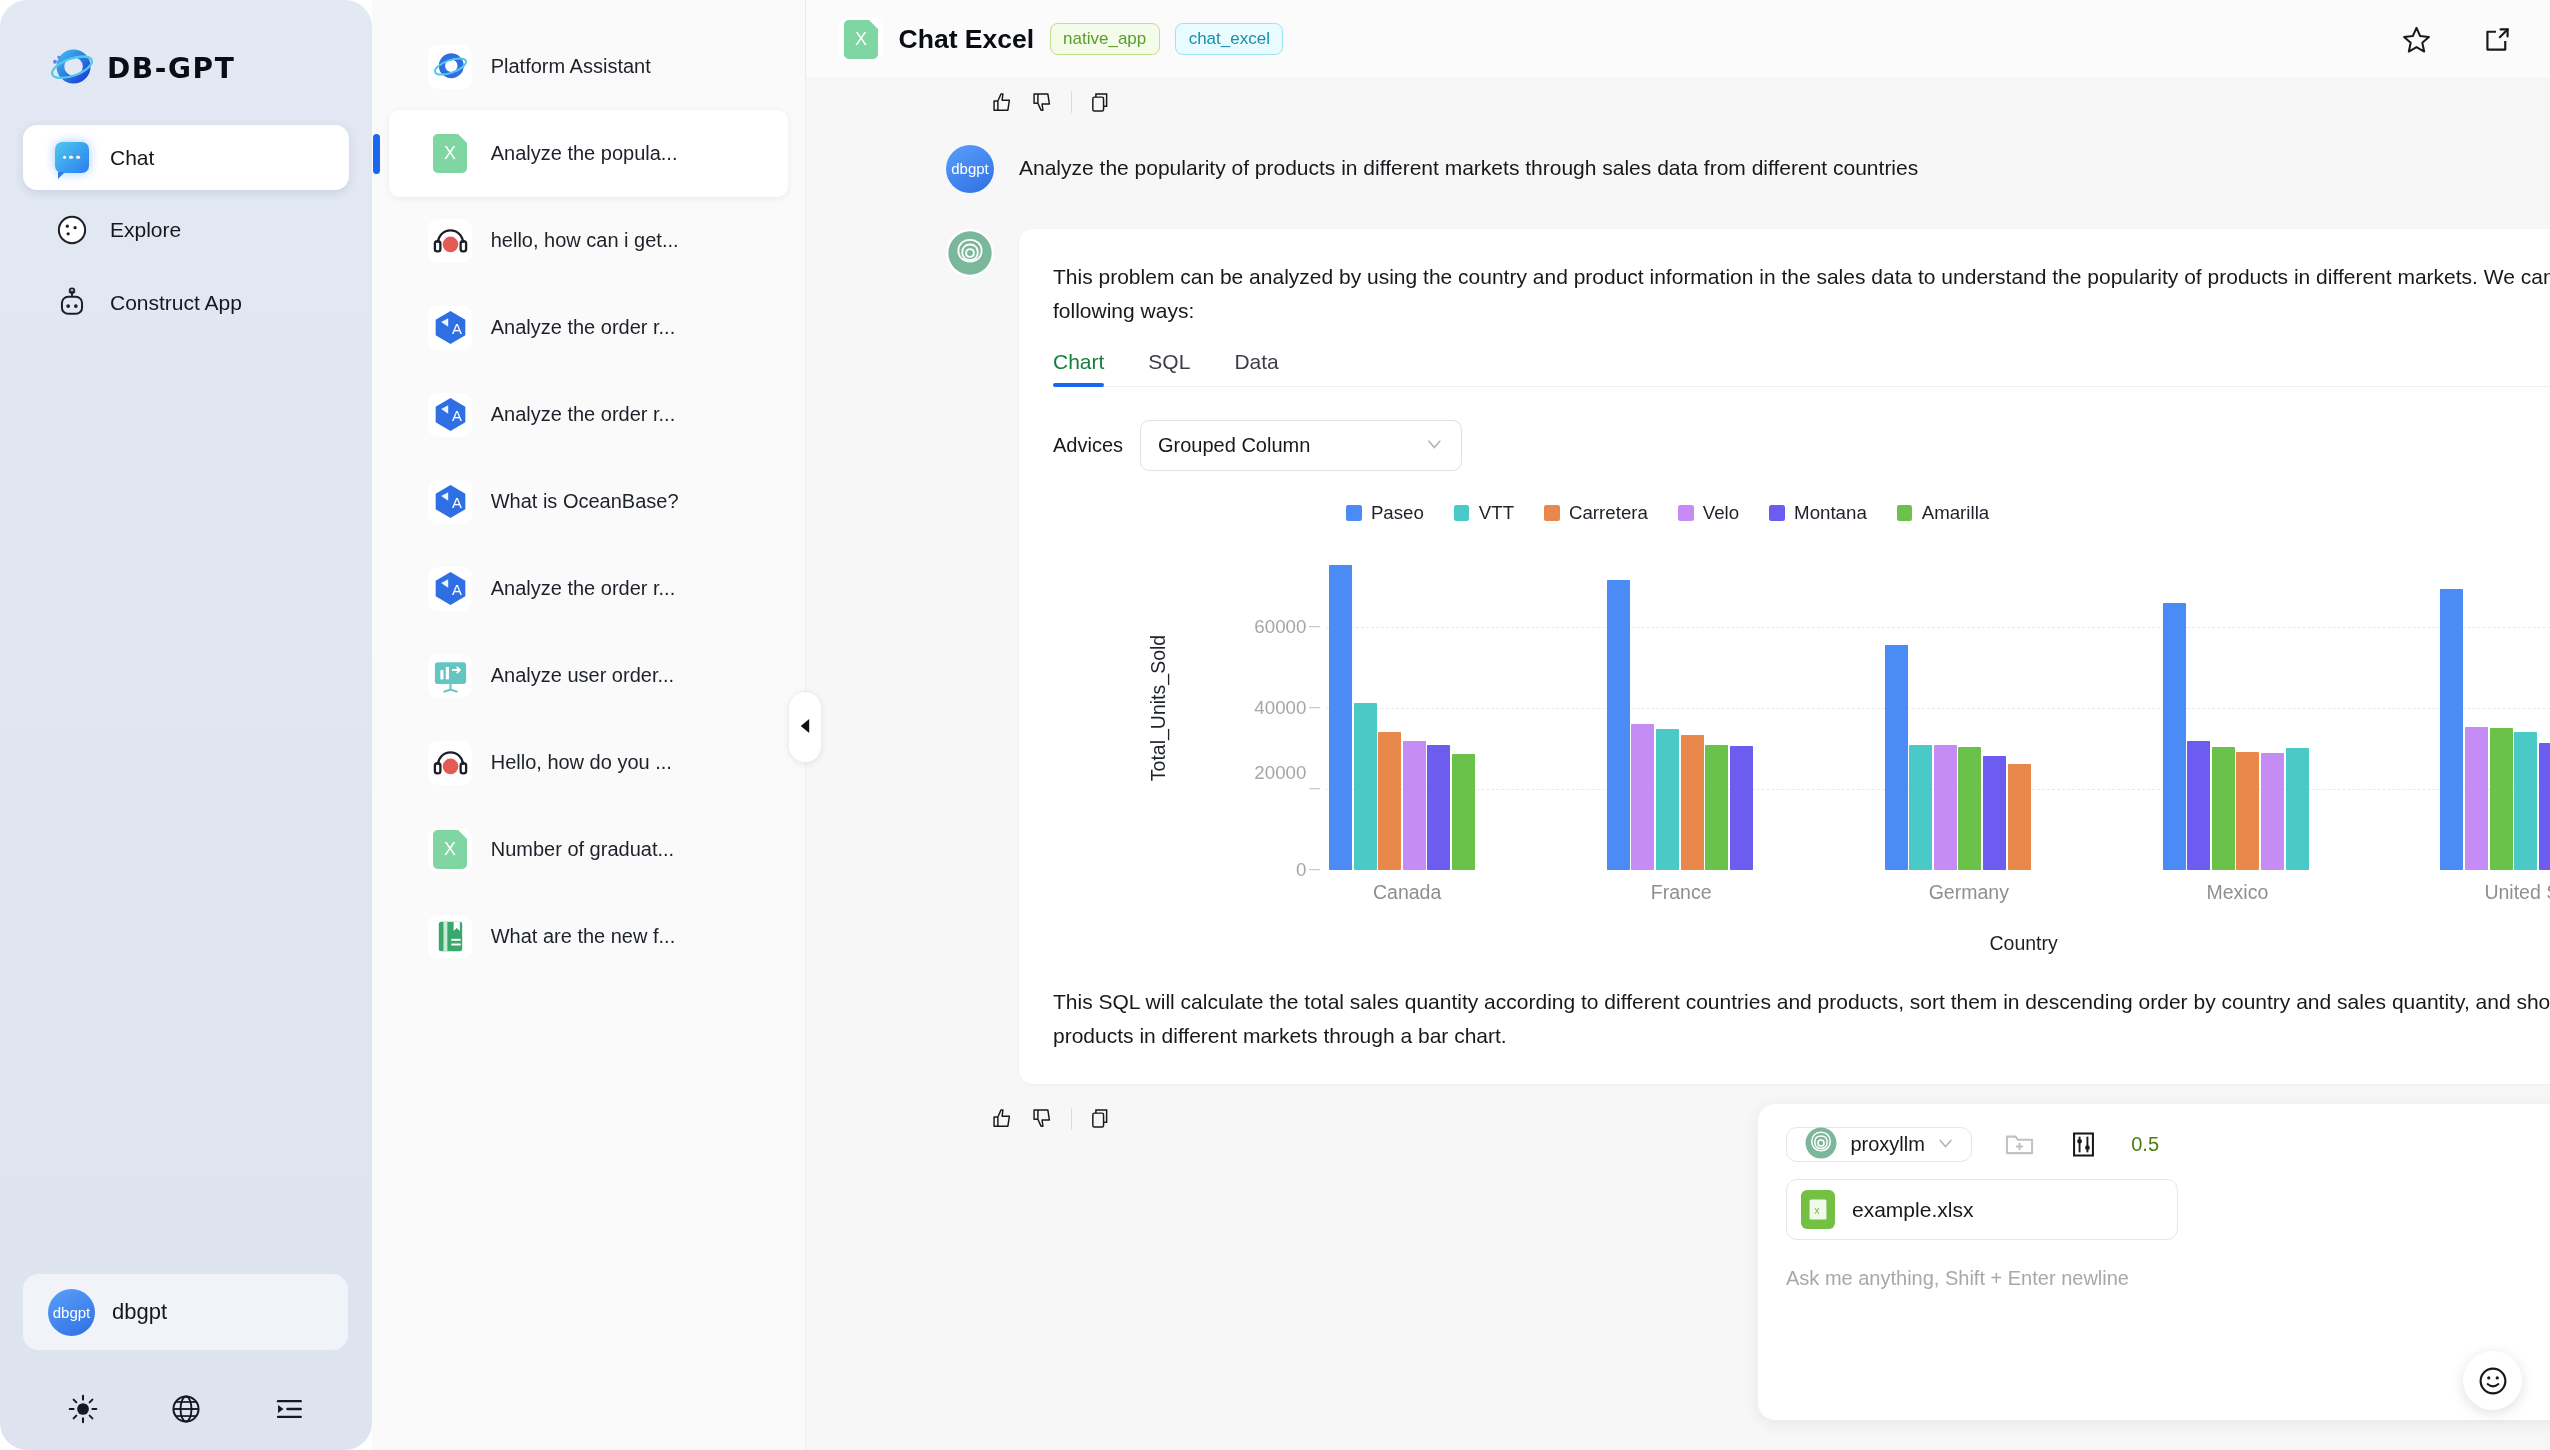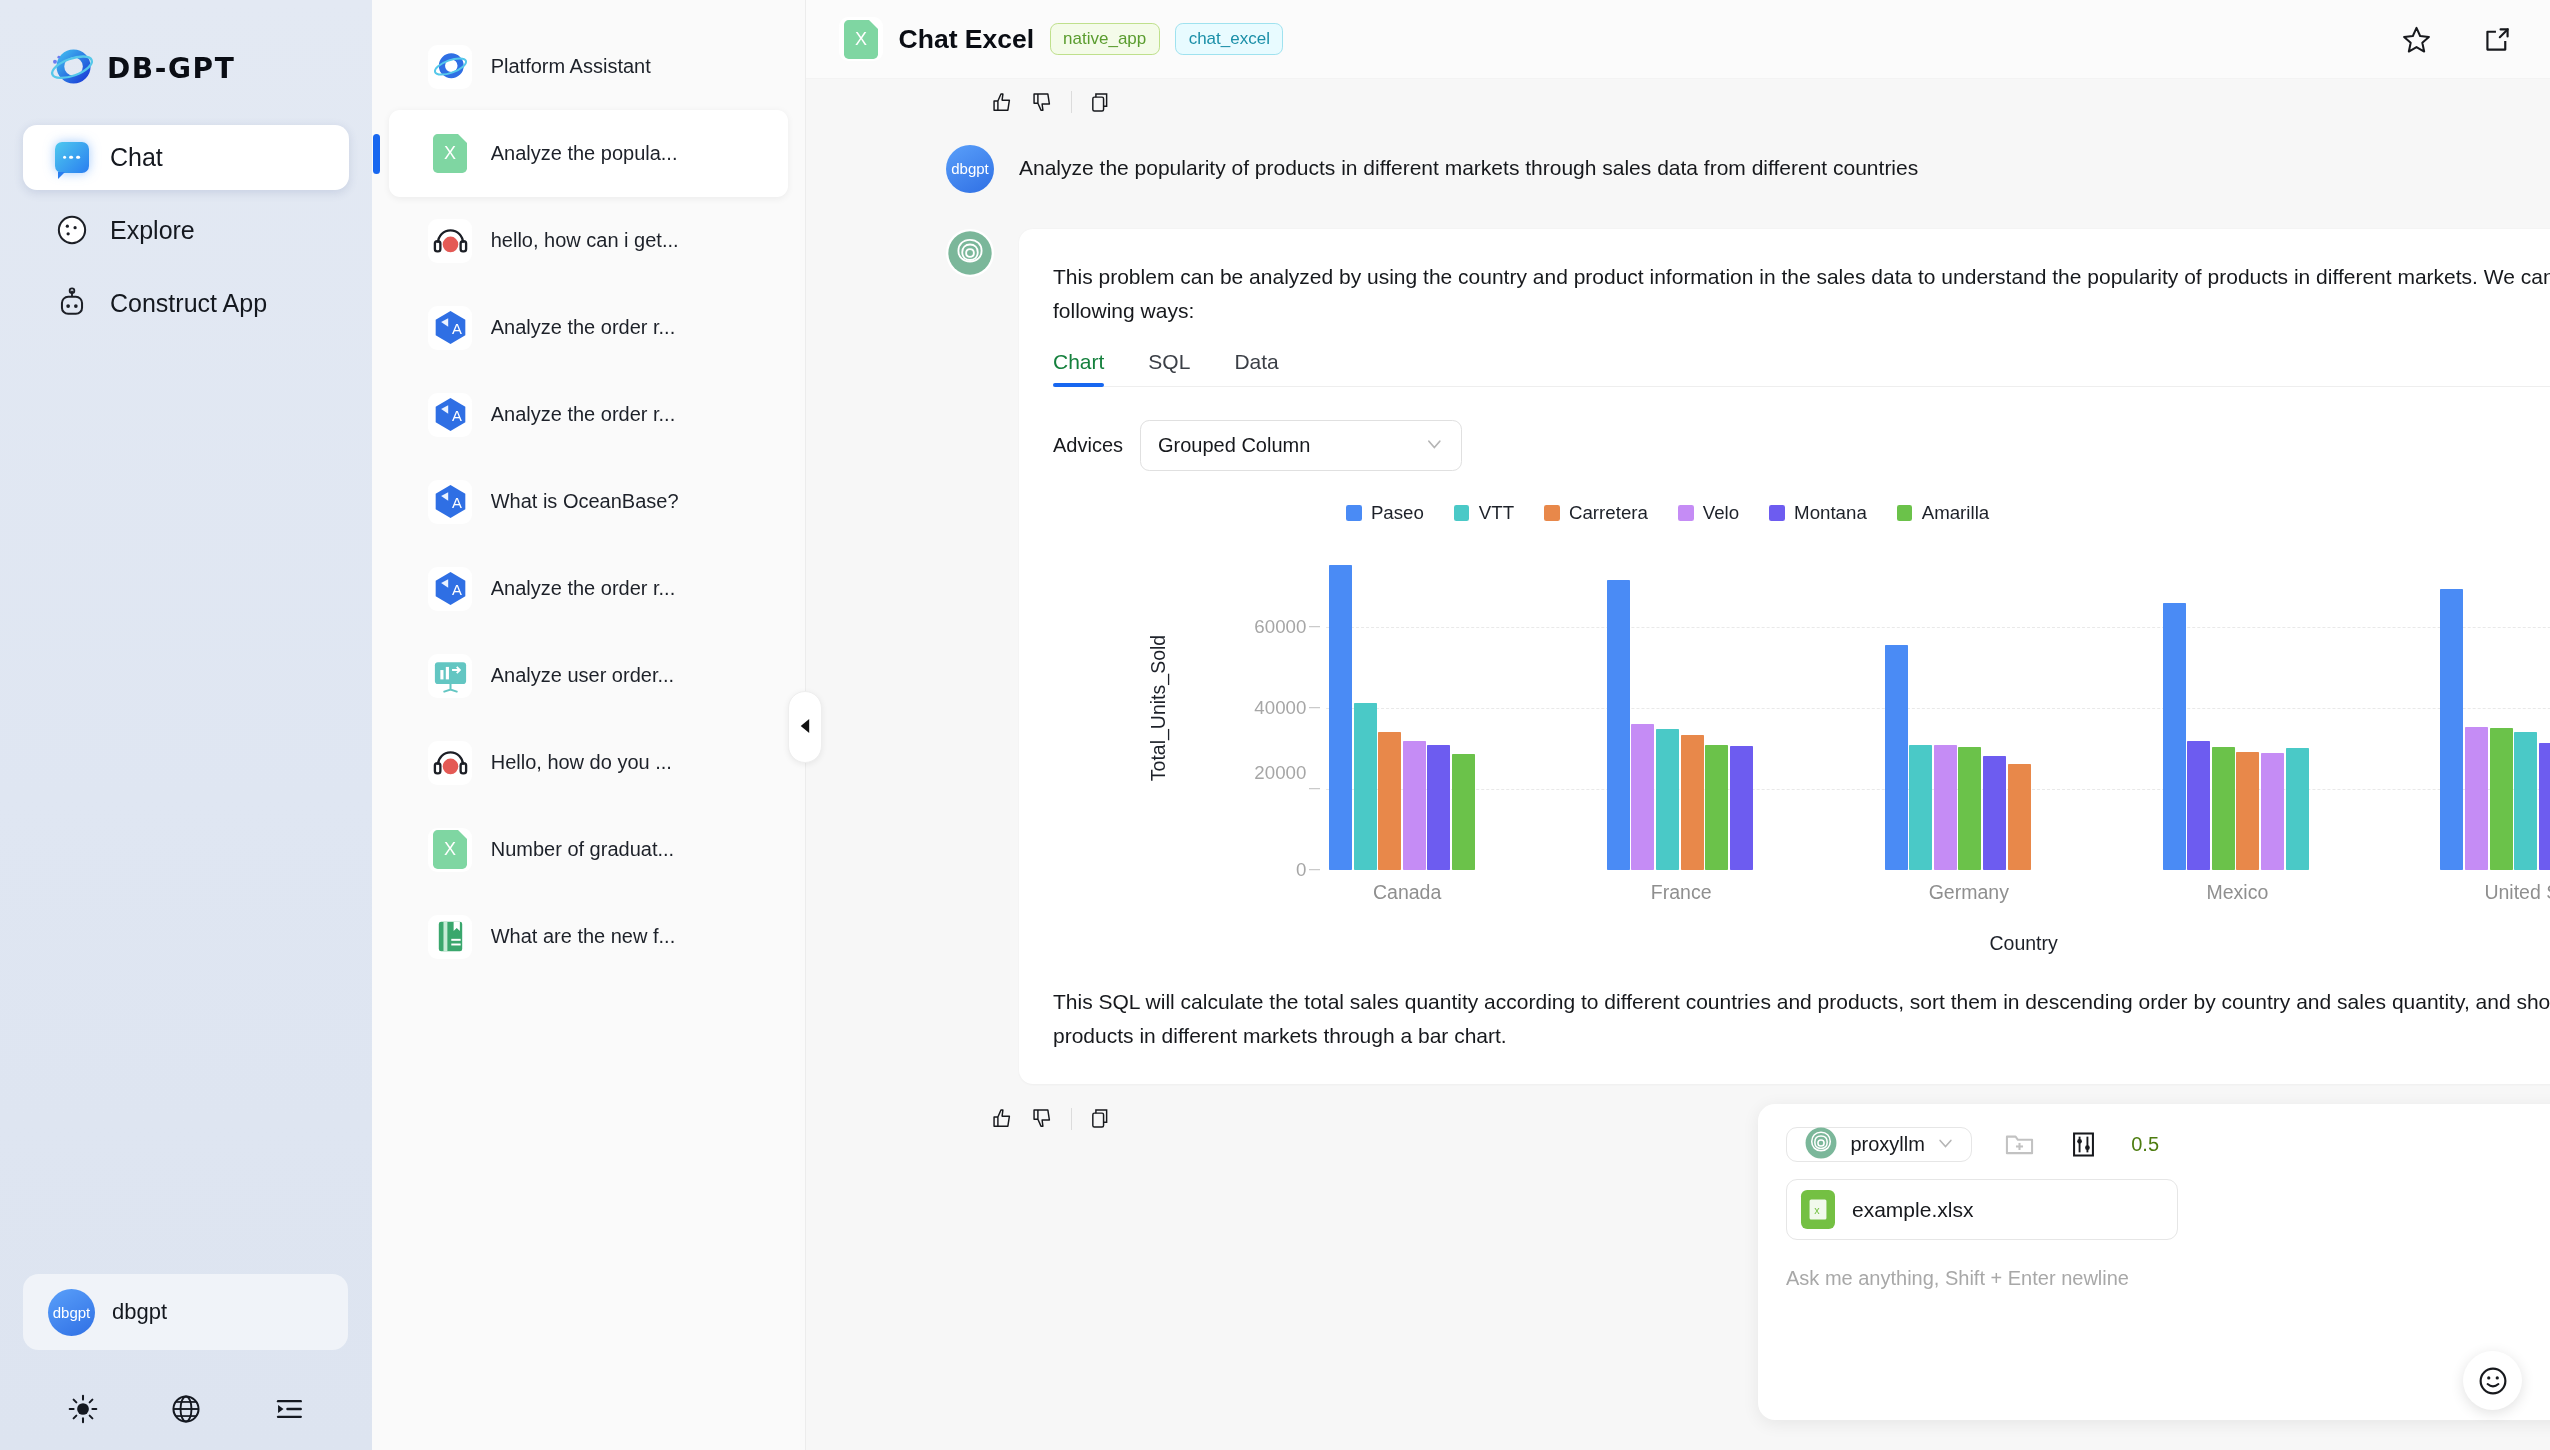--- a/index.html
+++ b/index.html
@@ -9,30 +9,31 @@
     font-family: "Liberation Sans", sans-serif;
     background: #ffffff; overflow: hidden;
   }
   .app { position: relative; width: 2550px; height: 1450px; display: flex; }
 
   
   .leftnav {
     width: 372px; height: 1450px; flex: 0 0 372px;
     background: linear-gradient(180deg,#e3e9f3 0%,#dfe6f2 55%,#dde4f0 100%);
     position: relative;
+    border-radius: 27px;
   }
   .brand { display:flex; align-items:center; gap:11px; padding: 44px 0 0 48px; }
   .brand-logo { width:48px; height:48px; position:relative; }
   .brand-text { font-size:28px; font-weight:700; letter-spacing:1.6px; color:#0a0d14; font-family:"DejaVu Sans", sans-serif; }
 
   .navlist { margin-top: 33px; padding: 0 23px; }
   .navitem {
     display:flex; align-items:center; gap:20px;
     height: 65px; padding-left: 30px; border-radius: 14px;
-    color:#14181f; font-size:25px; cursor:pointer;
+    color:#14181f; font-size:21px; cursor:pointer;
     margin-bottom: 7.8px;
   }
   .navitem.active { background:#ffffff; box-shadow: 0 2.3px 9.3px rgba(70,90,140,.16); }
   .navicon { width:37px; height:37px; display:flex; align-items:center; justify-content:center; flex:0 0 37px;}
   .chat-icon-box{
     width:34px;height:31px;border-radius:7px;
     background:linear-gradient(135deg,#4ec9ef 0%,#2a7ef0 100%);
     position:relative; box-shadow:0 0 11px rgba(90,160,250,.55);
   }
   .chat-icon-box:after{content:"";position:absolute;left:3.9px;bottom:-6.2px;border-width:7.8px 7.8px 0 0;border-style:solid;border-color:#2a7ef0 transparent transparent transparent;}

